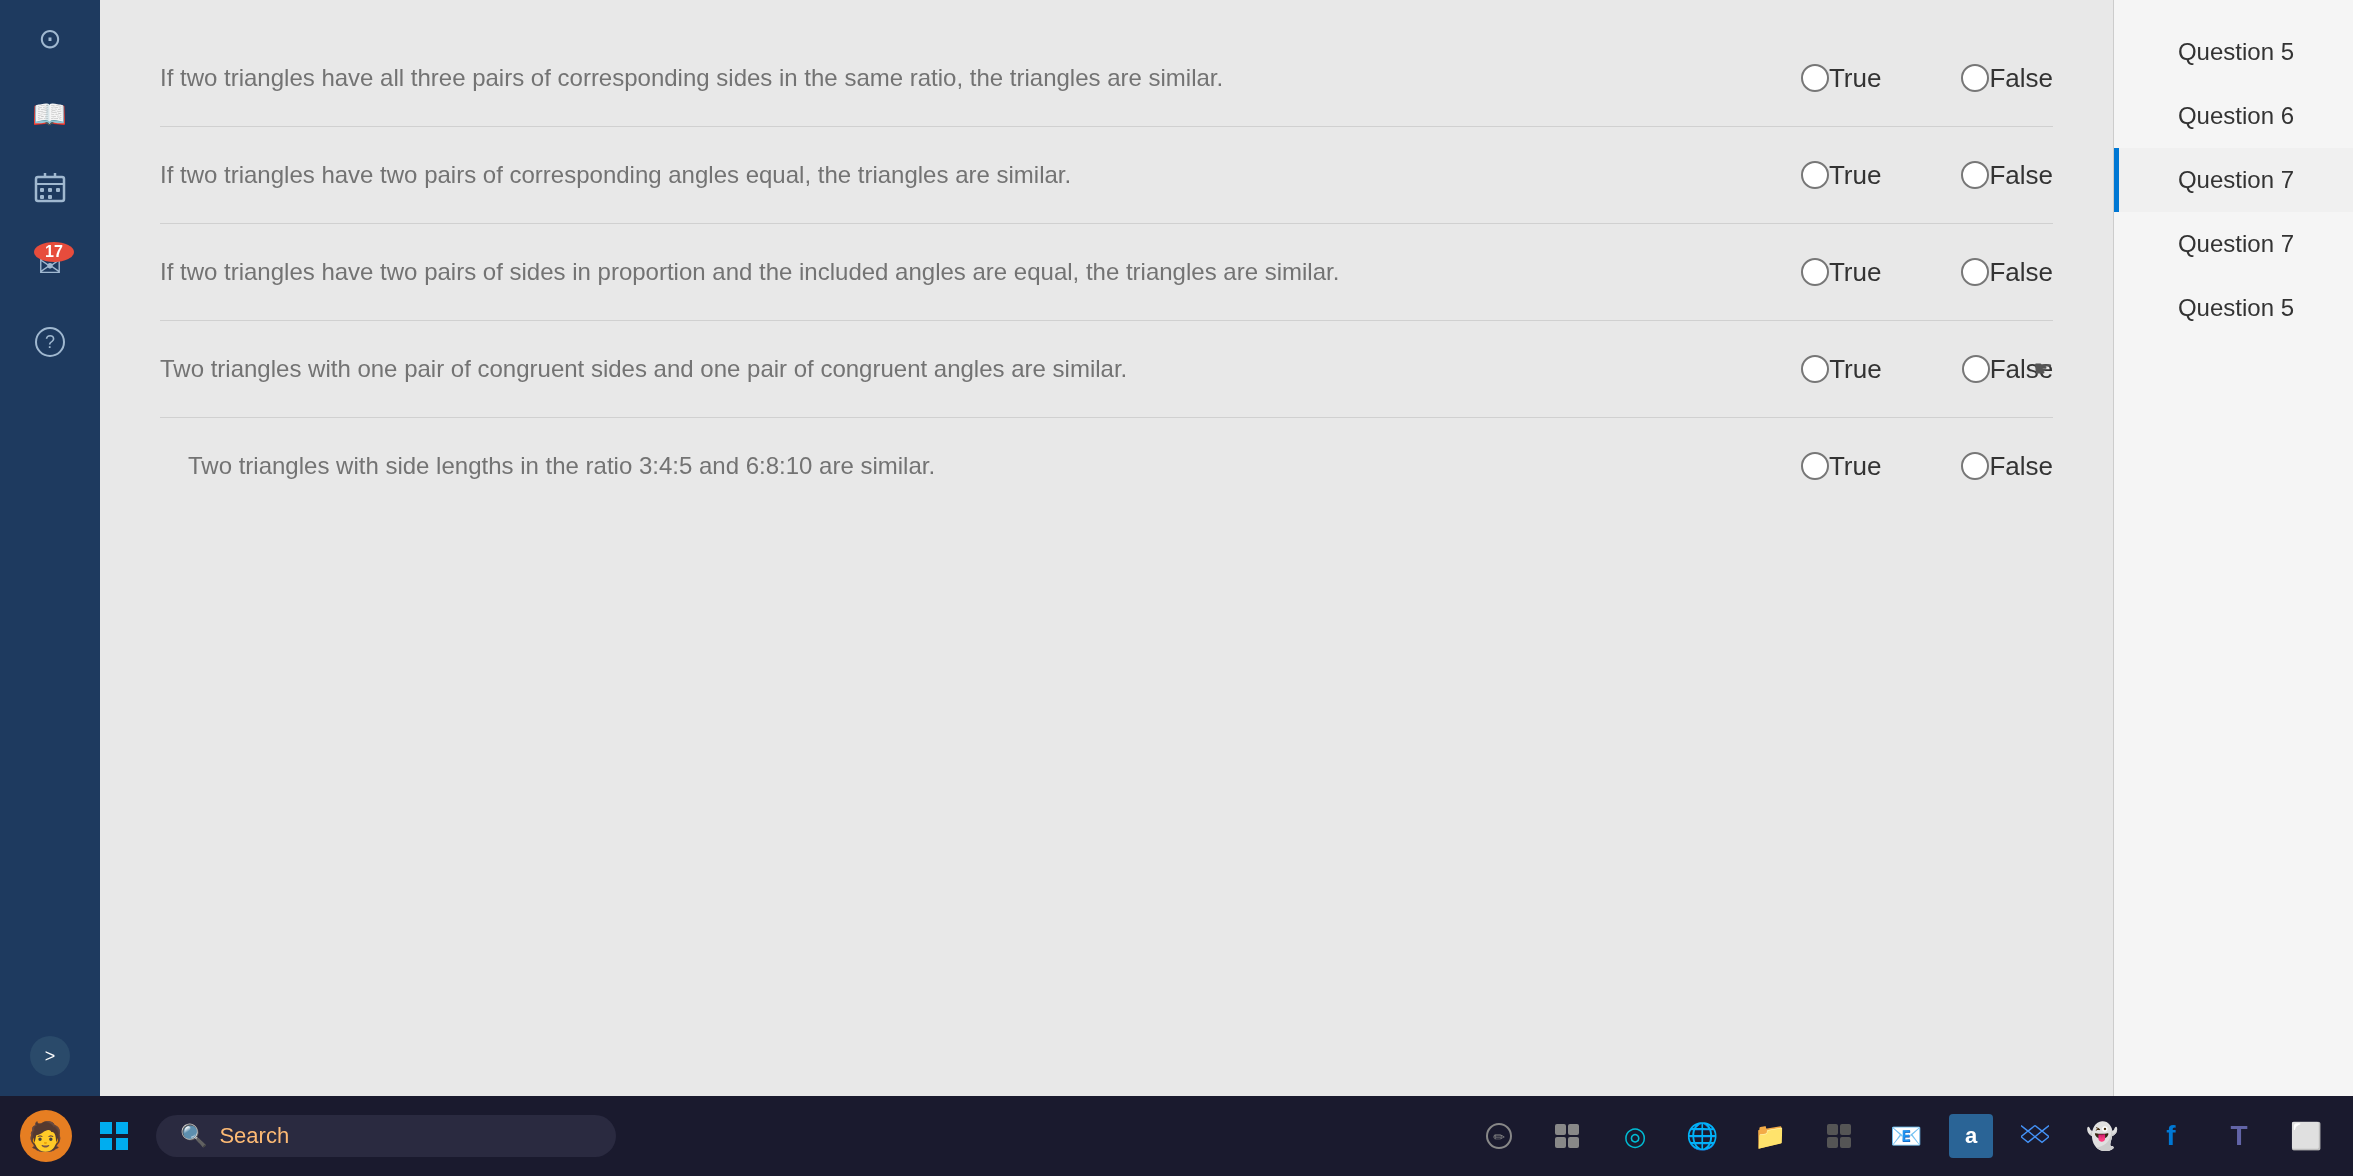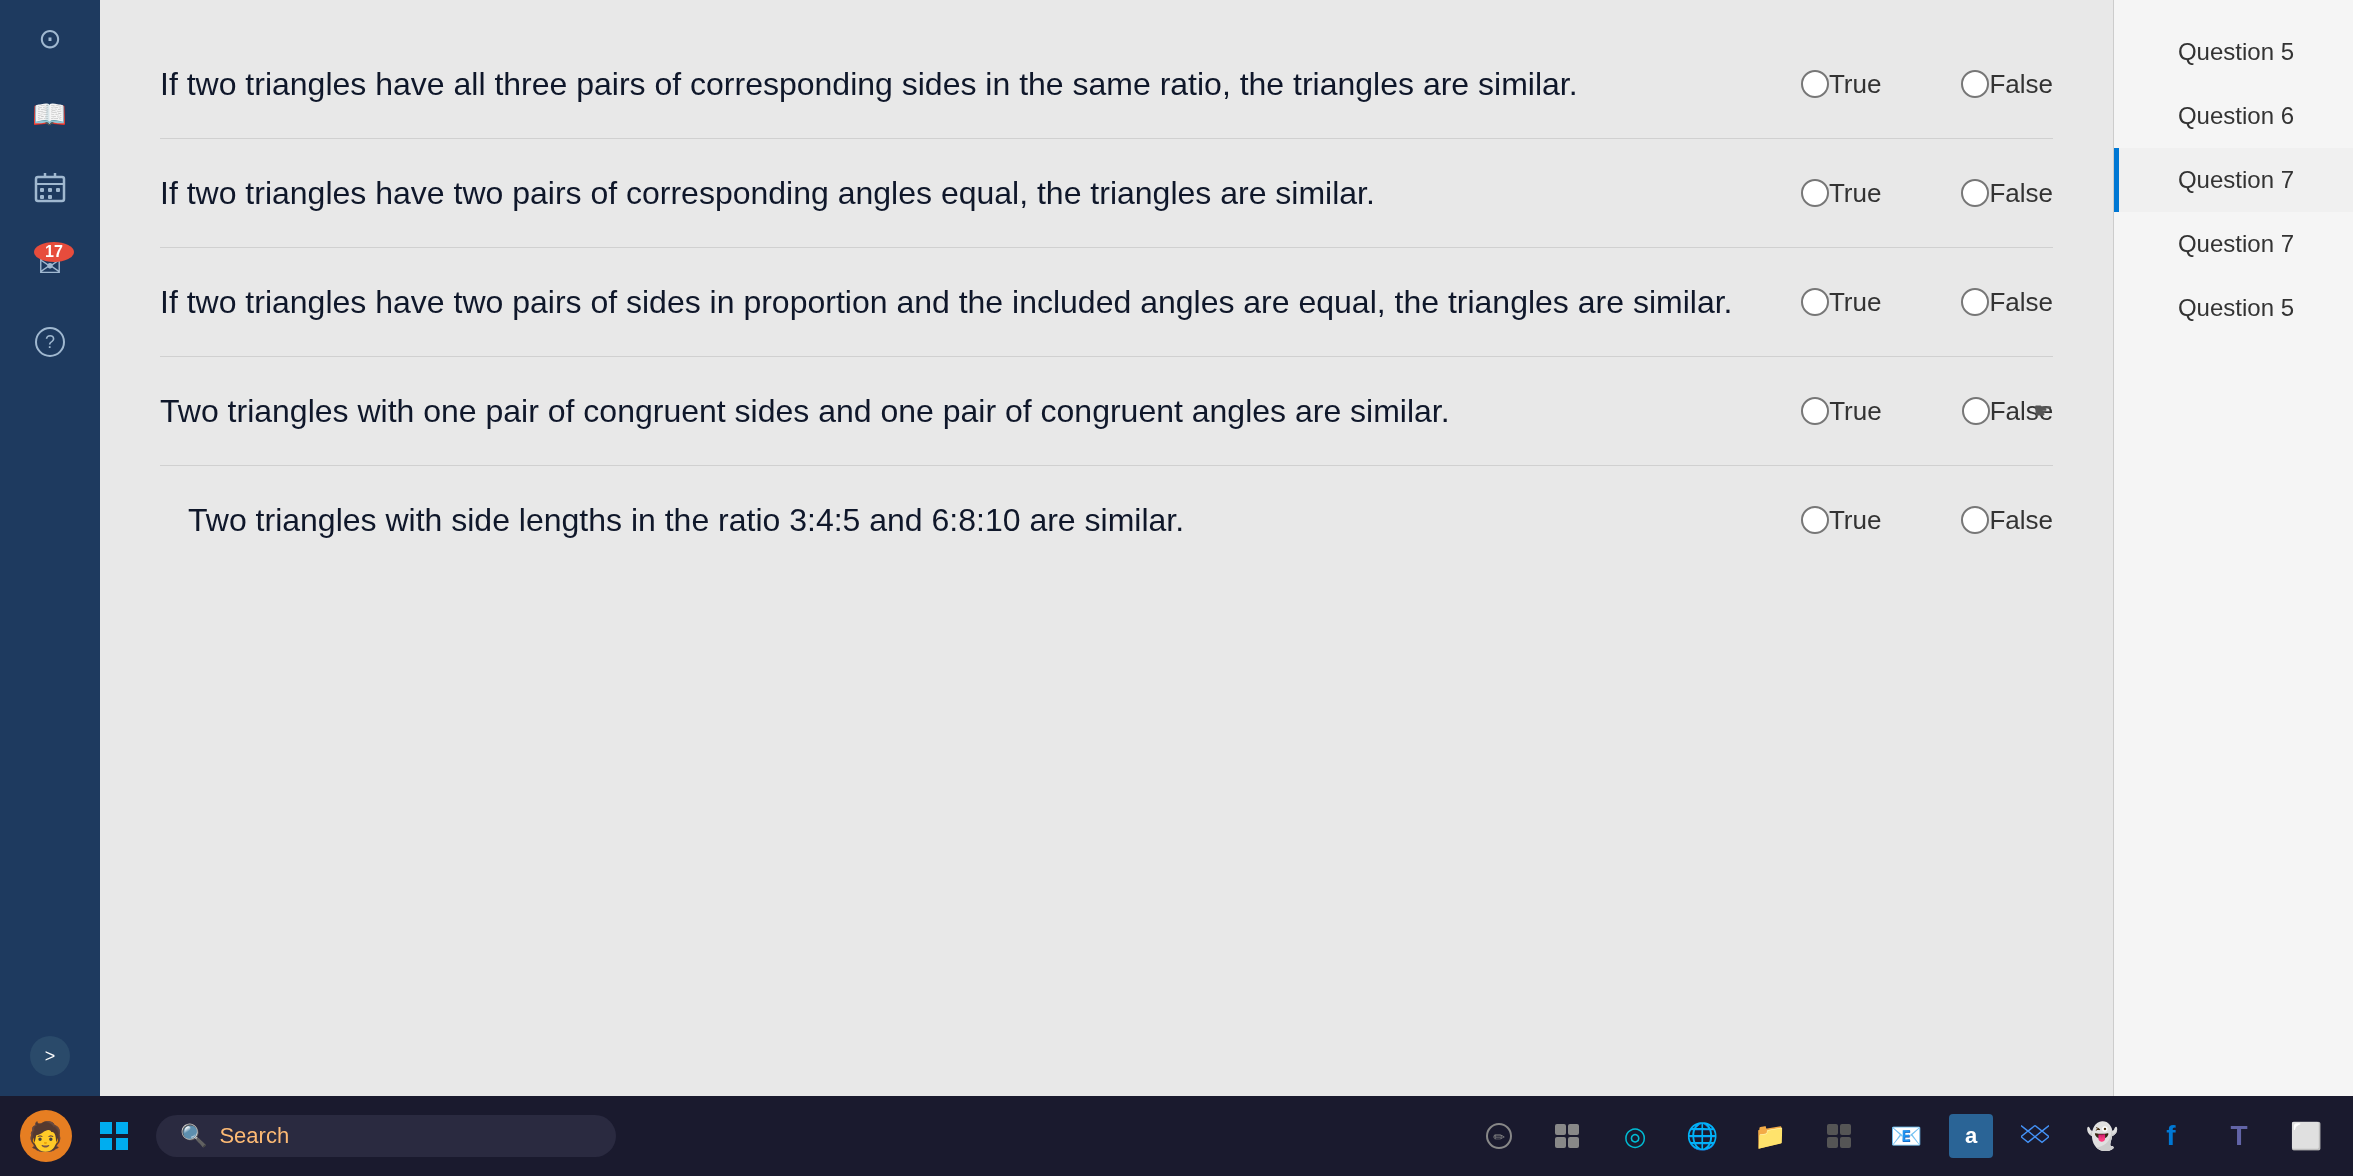--- a/index.html
+++ b/index.html
@@ -99,22 +99,22 @@
       gap: 40px;
     }
 
     .question-row:last-child {
       border-bottom: none;
       margin-left: 28px;
     }
 
     .question-text {
       flex: 1;
-      font-size: 32px;
-      color: #0f172a;
+      font-size: 24px;
+      color: #737373;
       line-height: 1.5;
     }
 
     .radio-group {
       display: flex;
       gap: 80px;
       flex-shrink: 0;
     }
 
     .radio-option {

